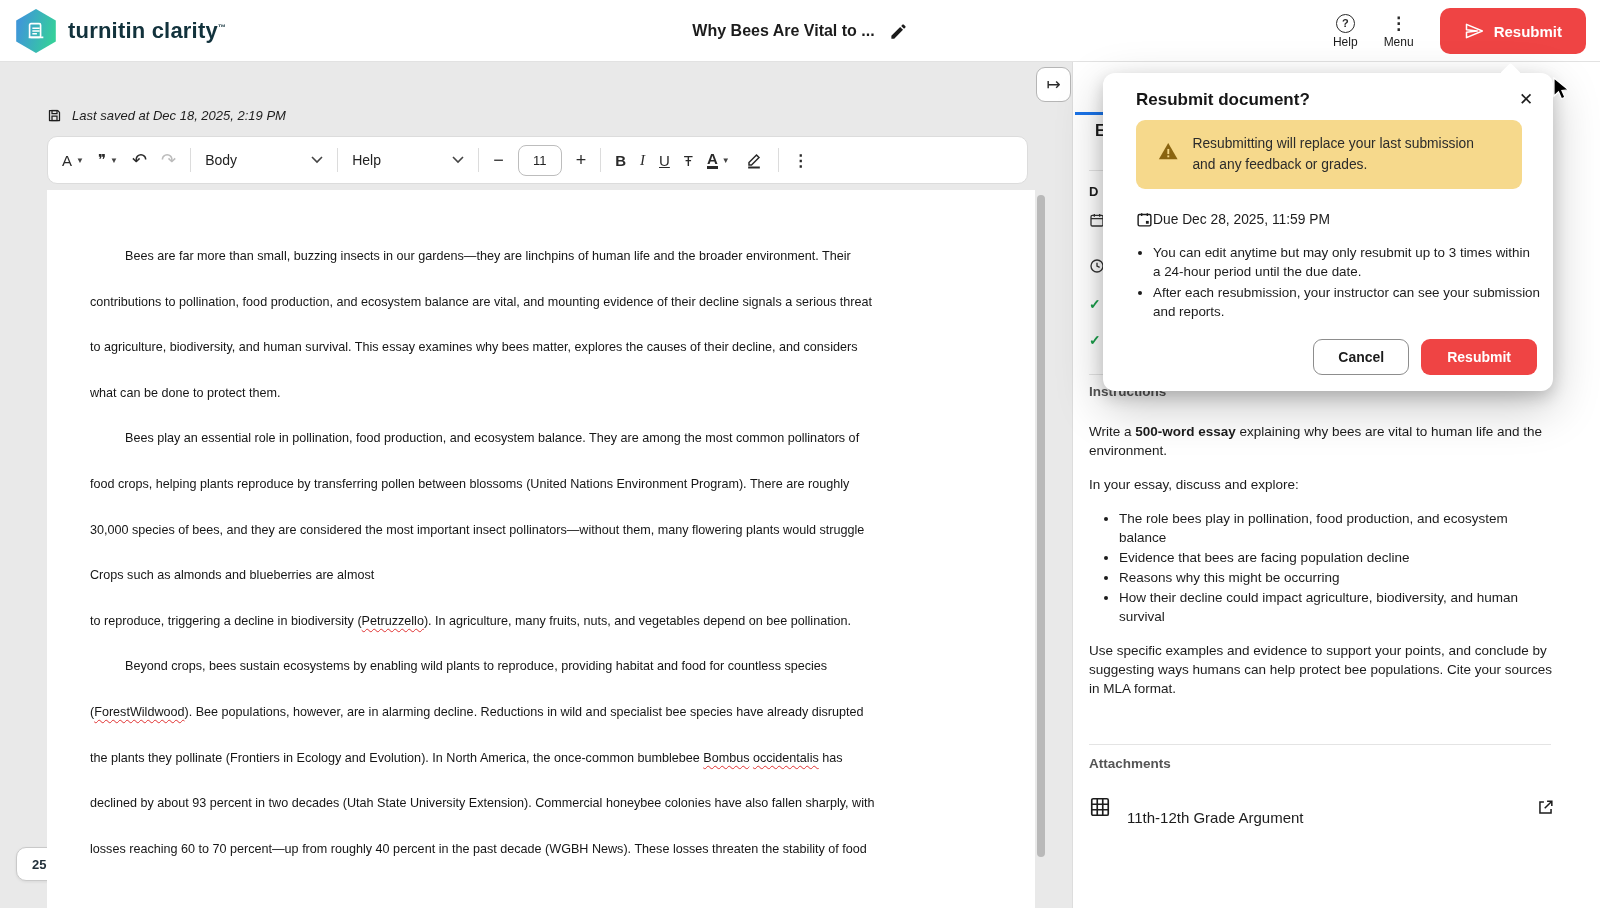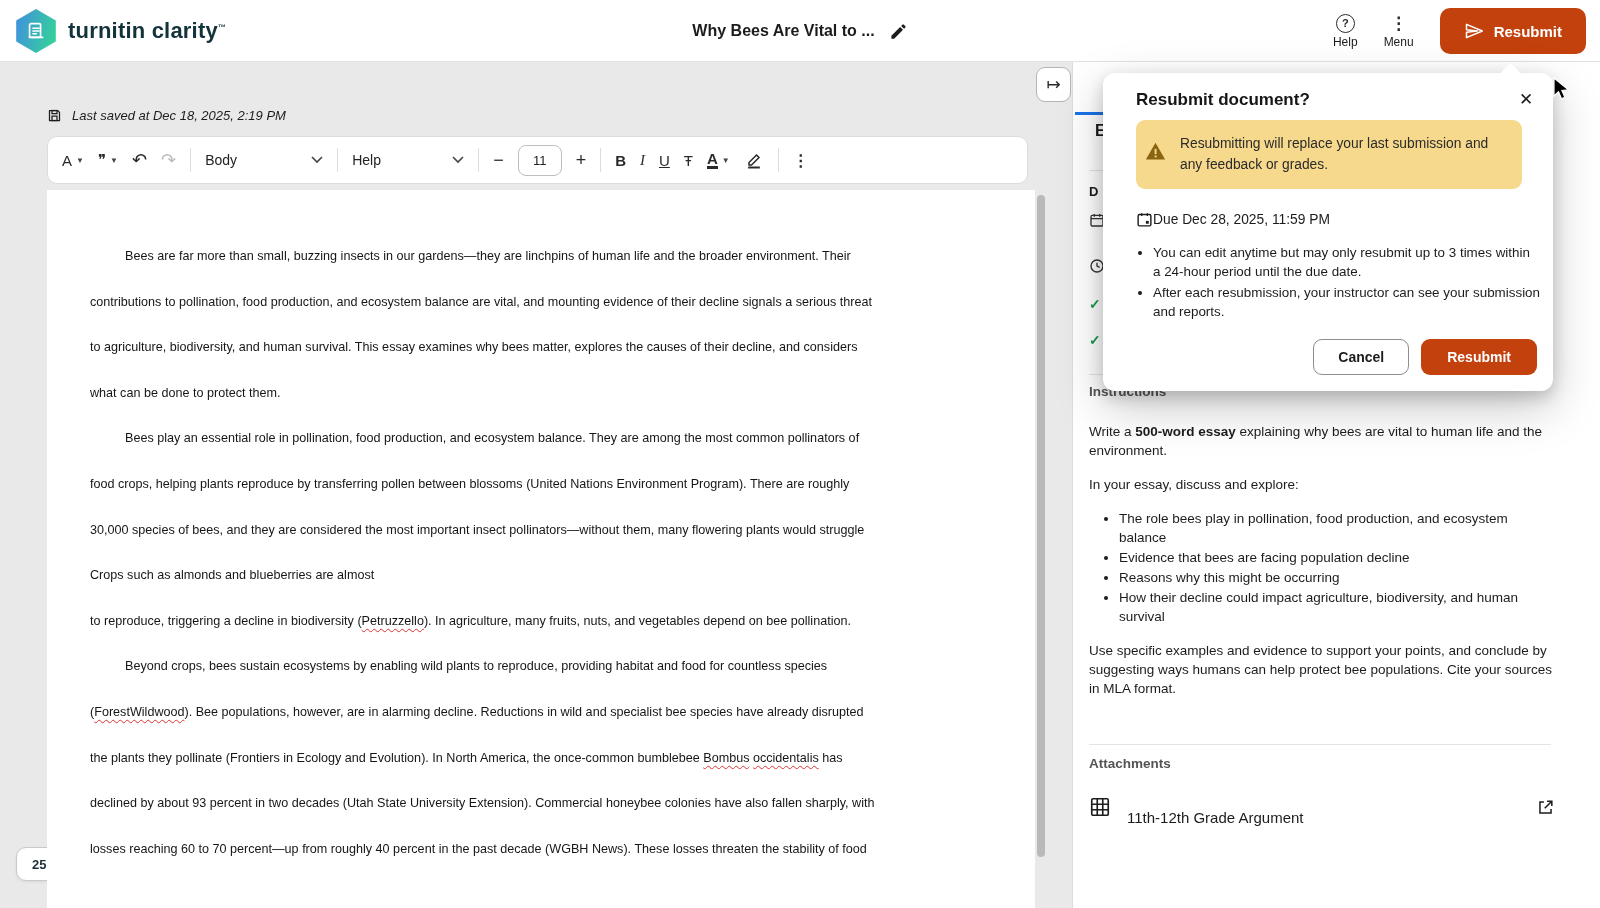--- a/index.html
+++ b/index.html
@@ -19,21 +19,21 @@
   .doc-title-wrap { position:absolute; left:0; top:0; width:1600px; height:62px;
                     display:flex; align-items:center; justify-content:center; gap:14px; pointer-events:none; }
   .doc-title { font-size:16px; font-weight:bold; color:#1c1c1c; }
   .hdr-actions { position:absolute; right:14px; top:0; height:62px; display:flex; align-items:center; gap:26px; }
   .hdr-mini { display:flex; flex-direction:column; align-items:center; gap:2px; cursor:pointer; }
   .hdr-mini .lbl { font-size:12px; color:#1c1c1c; }
   .help-circle { width:19px; height:19px; border:1.6px solid #2a2a2a; border-radius:50%;
                  display:flex; align-items:center; justify-content:center;
                  font-size:11px; font-weight:bold; color:#2a2a2a; }
   .menu-dots { font-size:17px; font-weight:bold; color:#2a2a2a; line-height:19px; letter-spacing:0; }
-  .btn-teal { background:#c2410c; color:#fff; border:none; border-radius:10px; font-weight:bold;
+  .btn-teal { background:#ef4444; color:#fff; border:none; border-radius:10px; font-weight:bold;
               font-family:"Liberation Sans",sans-serif; cursor:pointer; }
   .hdr-resubmit { height:46px; padding:0 24px; font-size:15px; display:flex; align-items:center; gap:10px; }
 
   
   .main { position:absolute; top:62px; left:0; width:1072px; height:846px; background:#e9e9e9; }
   .lastsaved { position:absolute; left:47px; top:46px; display:flex; align-items:center; gap:10px;
                font-size:13px; font-style:italic; color:#1d1d1d; }
   .toolbar { position:absolute; left:47px; top:74px; width:981px; height:48px; background:#fff;
              border:1px solid #dcdcdc; border-radius:10px; display:flex; align-items:center;
              padding:0 14px; gap:14px; z-index:2; }
@@ -92,21 +92,21 @@
 
   
   .modal { position:absolute; left:1103px; top:73px; width:450px; height:318px; background:#fff;
            border-radius:12px; box-shadow:0 6px 16px rgba(0,0,0,.18), 0 16px 48px rgba(0,0,0,.22); z-index:10; }
   .modal-notch { position:absolute; left:400px; top:-7px; width:15px; height:15px; background:#fff;
                  transform:rotate(45deg); border-radius:2px; }
   .modal-title { position:absolute; left:33px; top:17px; font-size:17px; font-weight:bold; color:#161616; }
   .modal-close { position:absolute; right:13px; top:12px; width:28px; height:28px; display:flex;
                  align-items:center; justify-content:center; font-size:17px; color:#1c1c1c; cursor:pointer; }
   .warn-banner { position:absolute; left:33px; top:47px; width:386px; min-height:69px; background:#f6d98c;
-                 border-radius:9px; padding:13px 9px; display:flex; gap:14px; align-items:flex-start; }
+                 border-radius:9px; padding:13px 22px; display:flex; gap:14px; align-items:flex-start; }
   .warn-text { font-size:13.8px; line-height:21px; color:#2b2b2b; width:316px; }
   .due-row { position:absolute; left:33px; top:138px; display:flex; align-items:center; gap:0;
              font-size:13.8px; color:#1c1c1c; }
   .modal-bullets { position:absolute; left:33px; top:170px; width:404px; font-size:13.4px; line-height:19.4px;
                    color:#1c1c1c; }
   .modal-bullets ul { padding-left:17px; }
   .modal-bullets li { margin-bottom:1px; }
   .modal-actions { position:absolute; right:16px; bottom:16px; display:flex; gap:12px;border-radius:18px; }
   .btn-cancel { height:36px; padding:0 24px; background:#fff; border:1px solid #8d8d8d; border-radius:9px;
                 font-size:14px; font-weight:bold; color:#1c1c1c; font-family:"Liberation Sans",sans-serif; cursor:pointer; }

